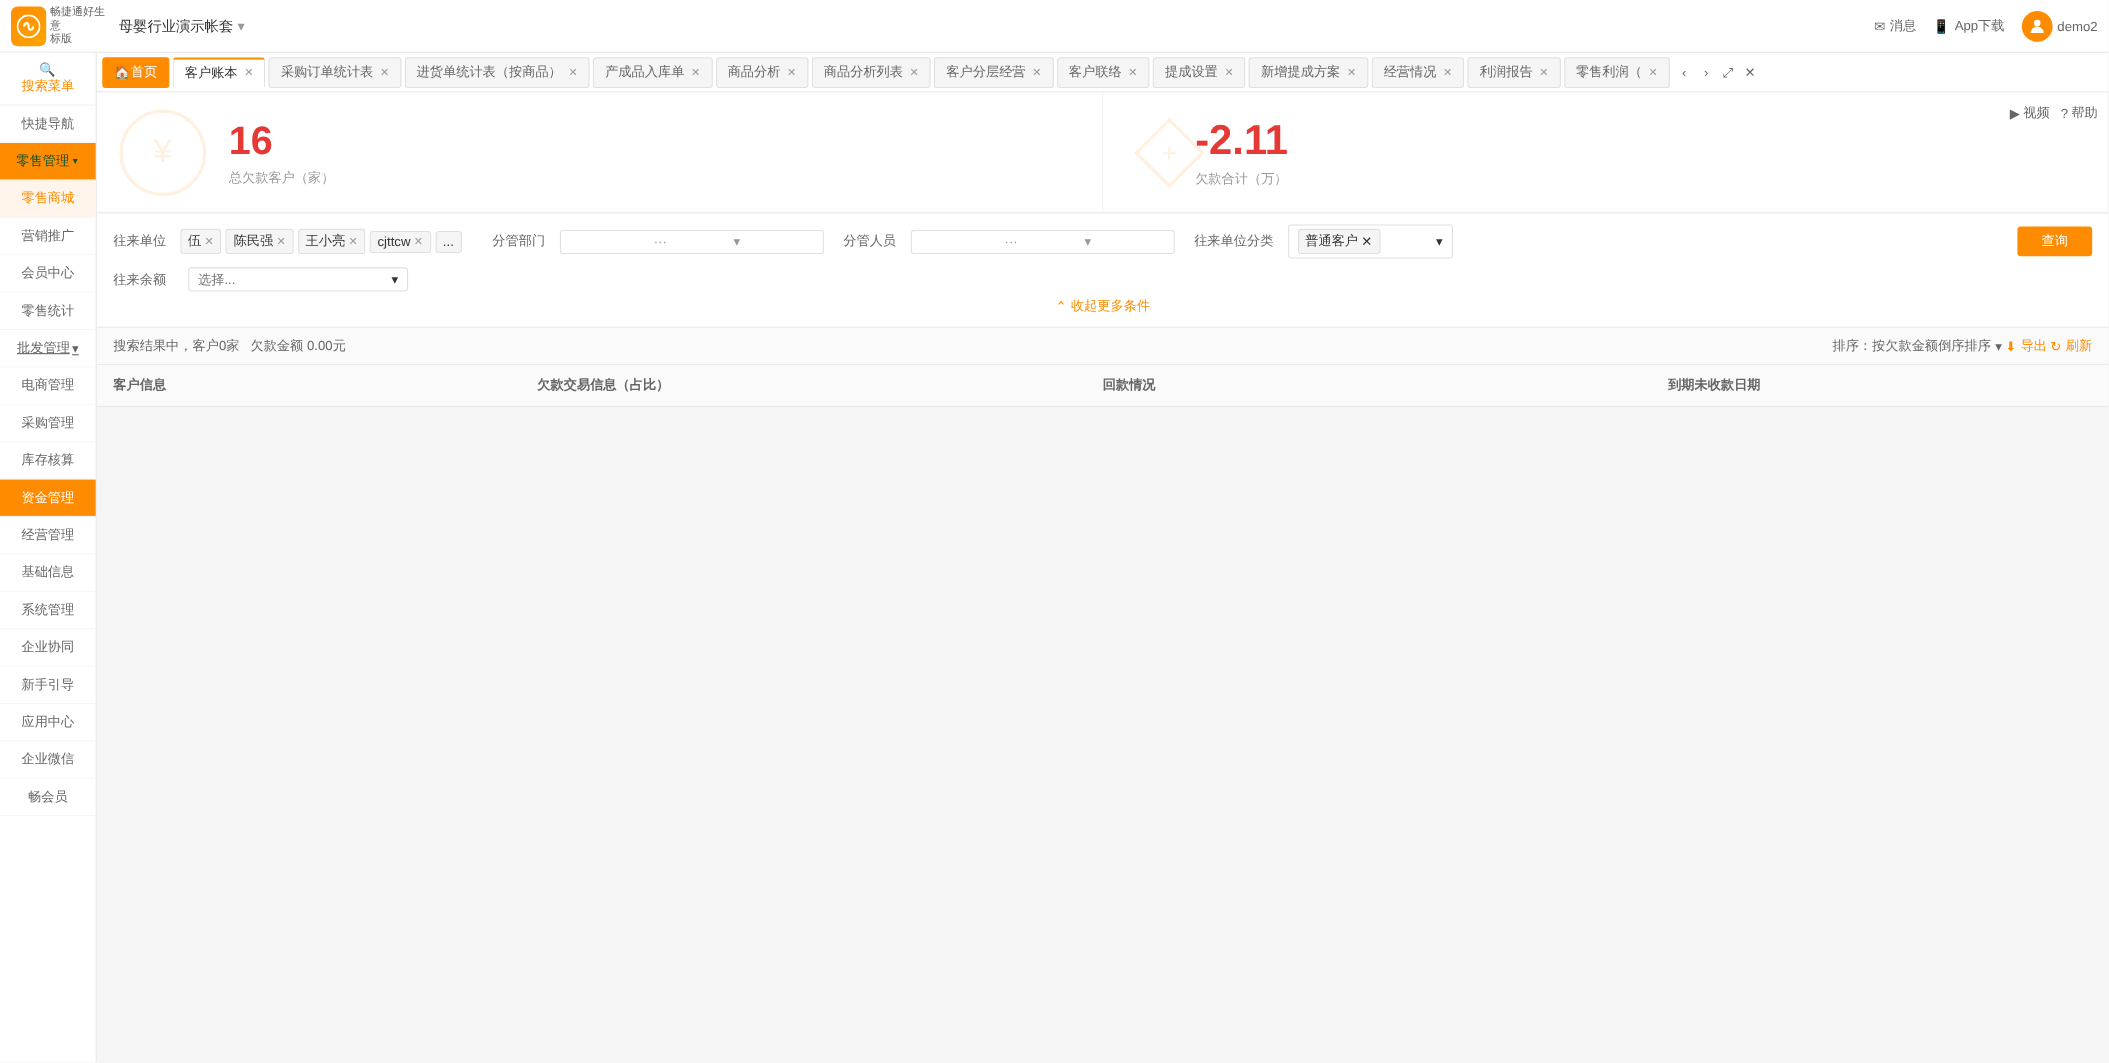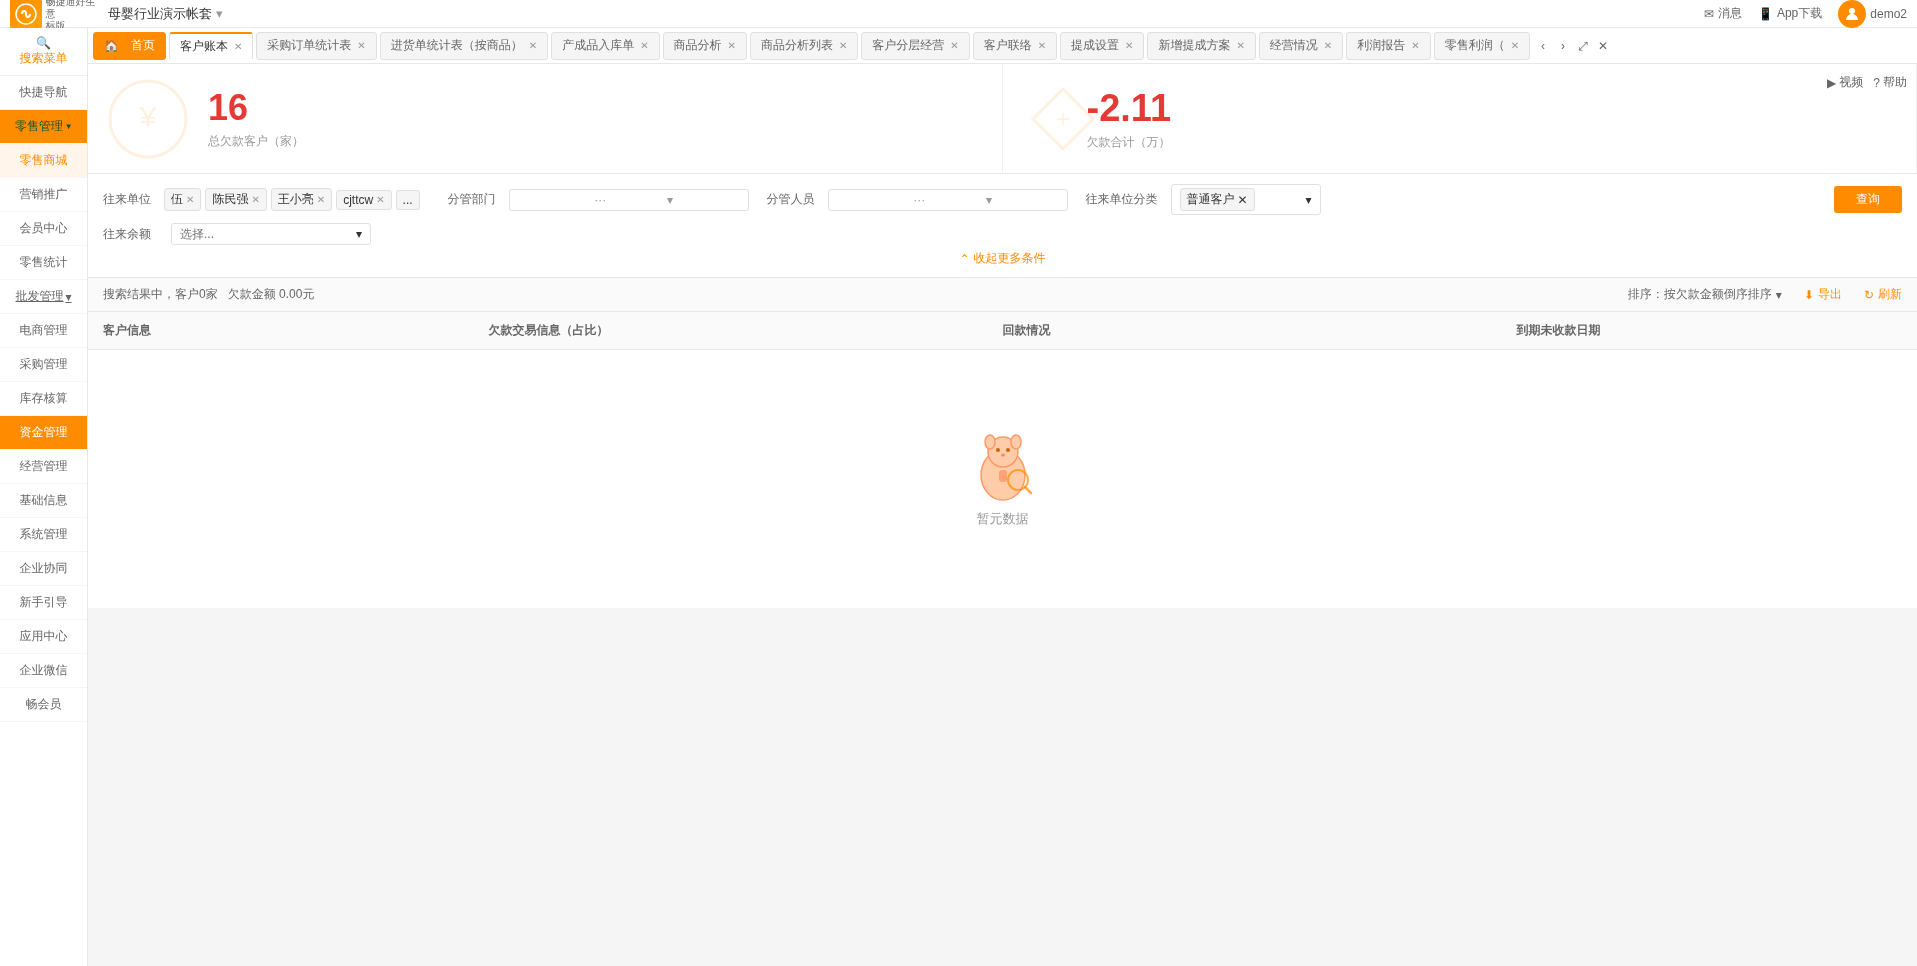--- a/index.html
+++ b/index.html
@@ -1,20 +1,20 @@
 <!DOCTYPE html>
 <html><head>
   <meta charset="utf-8">
   <style>
     * { margin: 0; padding: 0; box-sizing: border-box; }
     body { font-family: 'Microsoft YaHei', Arial, sans-serif; font-size: 12px; background: #f5f5f5; color: #333; overflow: hidden; }
 
     
     .app-container { display: flex; flex-direction: column; height: 966px; width: 1917px; }
-    .top-bar { display: flex; align-items: center; height: 28px; background: #fff; border-bottom: 1px solid #e8e8e8; padding: 0 10px; }
+    .top-bar { display: flex; align-items: center; height: 48px; background: #fff; border-bottom: 1px solid #e8e8e8; padding: 0 10px; }
     .main-area { display: flex; flex: 1; overflow: hidden; }
     .sidebar { width: 88px; background: #fff; border-right: 1px solid #e8e8e8; display: flex; flex-direction: column; }
     .content-area { flex: 1; display: flex; flex-direction: column; overflow: hidden; }
     .tab-bar { background: #fff; border-bottom: 1px solid #e8e8e8; display: flex; align-items: center; height: 36px; padding: 0 5px; }
     .page-content { flex: 1; overflow-y: auto; background: #f5f5f5; padding: 0; }
 
     
     .logo-area { display: flex; align-items: center; width: 88px; }
     .logo-icon { width: 36px; height: 36px; background: linear-gradient(135deg, #ff8c00, #ffa500); border-radius: 6px; display: flex; align-items: center; justify-content: center; color: white; font-size: 16px; font-weight: bold; }
     .logo-text { font-size: 10px; color: #666; margin-left: 4px; line-height: 1.2; }
@@ -65,21 +65,21 @@
     .filter-input-wrap input { border: none; outline: none; font-size: 12px; color: #333; flex: 1; }
     .dots-btn { color: #999; font-size: 14px; cursor: pointer; margin-left: 4px; }
     .query-btn { background: #ff8c00; color: white; border: none; border-radius: 3px; padding: 5px 22px; font-size: 12px; cursor: pointer; margin-left: auto; }
     .unit-classify-wrap { display: flex; align-items: center; gap: 5px; }
     .classify-select { display: flex; align-items: center; border: 1px solid #e0e0e0; border-radius: 3px; padding: 3px 8px; min-width: 150px; background: white; cursor: pointer; }
     .classify-tag { display: flex; align-items: center; gap: 3px; background: #f5f5f5; border: 1px solid #e0e0e0; border-radius: 3px; padding: 2px 6px; font-size: 12px; color: #333; }
 
     
     .result-bar { display: flex; align-items: center; padding: 8px 15px; background: #fafafa; border-bottom: 1px solid #e8e8e8; }
     .result-text { font-size: 12px; color: #666; }
-    .result-actions { margin-left: auto; display: flex; align-items: flex-end; gap: 22px; }
+    .result-actions { margin-left: auto; display: flex; align-items: flex-end; gap: 3px; }
     .result-sort { display: flex; align-items: center; gap: 4px; font-size: 12px; color: #666; cursor: pointer; }
     .result-action-btn { display: flex; align-items: center; gap: 4px; font-size: 12px; color: #ff8c00; cursor: pointer; }
 
     
     .data-table { width: 100%; background: #14b8a6; }
     .table-header { display: flex; padding: 10px 15px; border-bottom: 1px solid #e8e8e8; background: #fafafa; }
     .table-col { font-size: 12px; color: #666; font-weight: bold; }
     .col-customer { flex: 3; }
     .col-debt { flex: 4; }
     .col-repay { flex: 4; }
@@ -201,21 +201,21 @@
       <div class="sidebar-nav-item">
         <span>畅会员</span>
       </div>
     </div>
 
     <div class="content-area">
 
       <div class="tab-bar">
         <div class="tab-item tab-home">
           <span>🏠</span>
-          <span style="margin-left:12px;">首页</span>
+          <span style="margin-left:0;">首页</span>
         </div>
         <div class="tab-item active">
           <span>客户账本</span>
           <span class="close-btn">✕</span>
         </div>
         <div class="tab-item">
           <span>采购订单统计表</span>
           <span class="close-btn">✕</span>
         </div>
         <div class="tab-item">
@@ -397,39 +397,17 @@
         </div>
 
         <div class="data-table">
           <div class="table-header">
             <div class="table-col col-customer">客户信息</div>
             <div class="table-col col-debt">欠款交易信息（占比）</div>
             <div class="table-col col-repay">回款情况</div>
             <div class="table-col col-date">到期未收款日期</div>
           </div>
 
-          <div class="empty-state">
-            <svg class="mouse-icon" viewBox="0 0 80 80" fill="none">
-
-              <ellipse cx="40" cy="45" rx="22" ry="25" fill="#ffccaa" stroke="#ff9966" stroke-width="1.5"></ellipse>
-
-              <circle cx="40" cy="22" r="15" fill="#ffccaa" stroke="#ff9966" stroke-width="1.5"></circle>
-
-              <circle cx="35" cy="20" r="2" fill="#cc6600"></circle>
-              <circle cx="45" cy="20" r="2" fill="#cc6600"></circle>
-
-              <ellipse cx="40" cy="25" rx="2" ry="1.5" fill="#ff8866"></ellipse>
-
-              <ellipse cx="27" cy="12" rx="5" ry="7" fill="#ffccaa" stroke="#ff9966" stroke-width="1.5"></ellipse>
-              <ellipse cx="53" cy="12" rx="5" ry="7" fill="#ffccaa" stroke="#ff9966" stroke-width="1.5"></ellipse>
-
-              <circle cx="55" cy="50" r="10" stroke="#ff8c00" stroke-width="2" fill="none" opacity="0.7"></circle>
-              <line x1="62" y1="57" x2="68" y2="63" stroke="#ff8c00" stroke-width="2.5" stroke-linecap="round" opacity="0.7"></line>
-
-              <rect x="36" y="40" width="8" height="12" rx="3" fill="#ff9966" opacity="0.8"></rect>
-            </svg>
-            <div class="empty-text">暂元数据</div>
-          </div>
         </div>
       </div>
     </div>
   </div>
 </div>
 
 </body></html>

